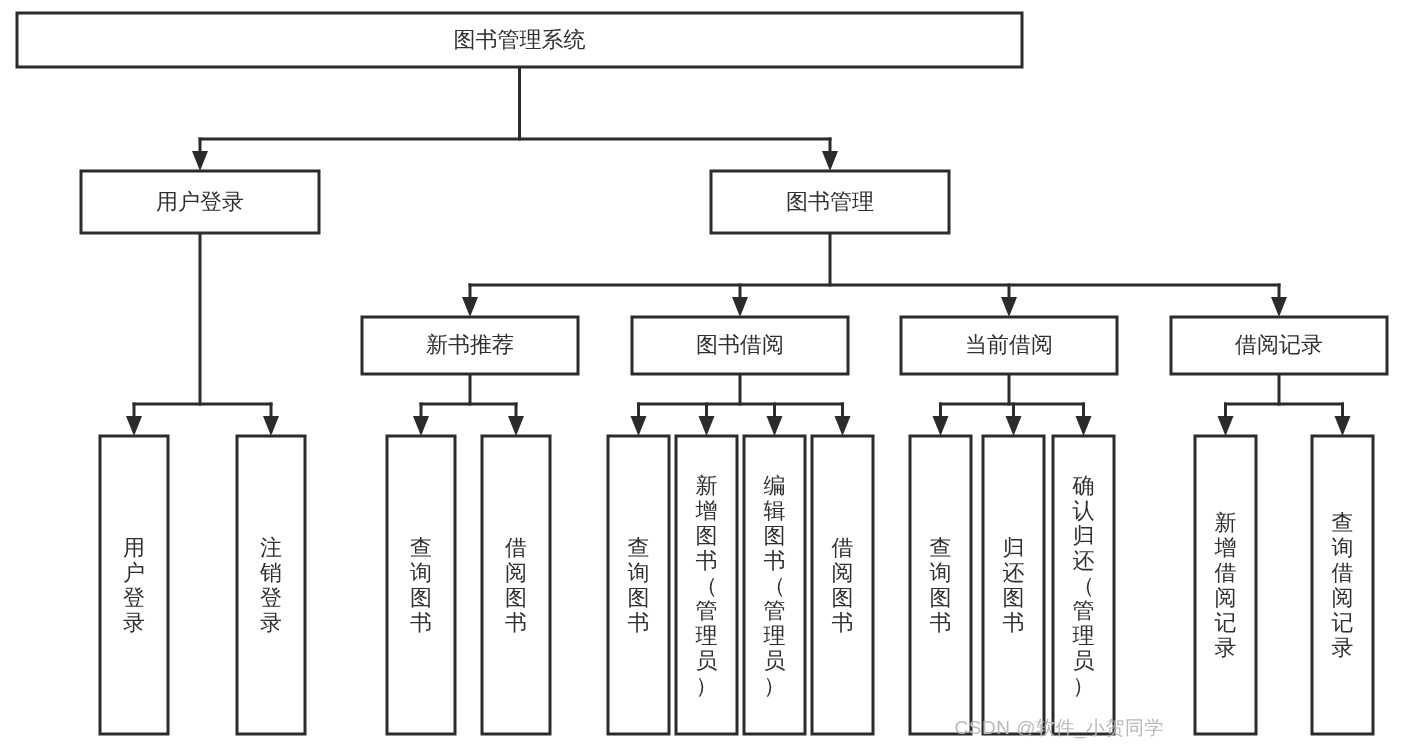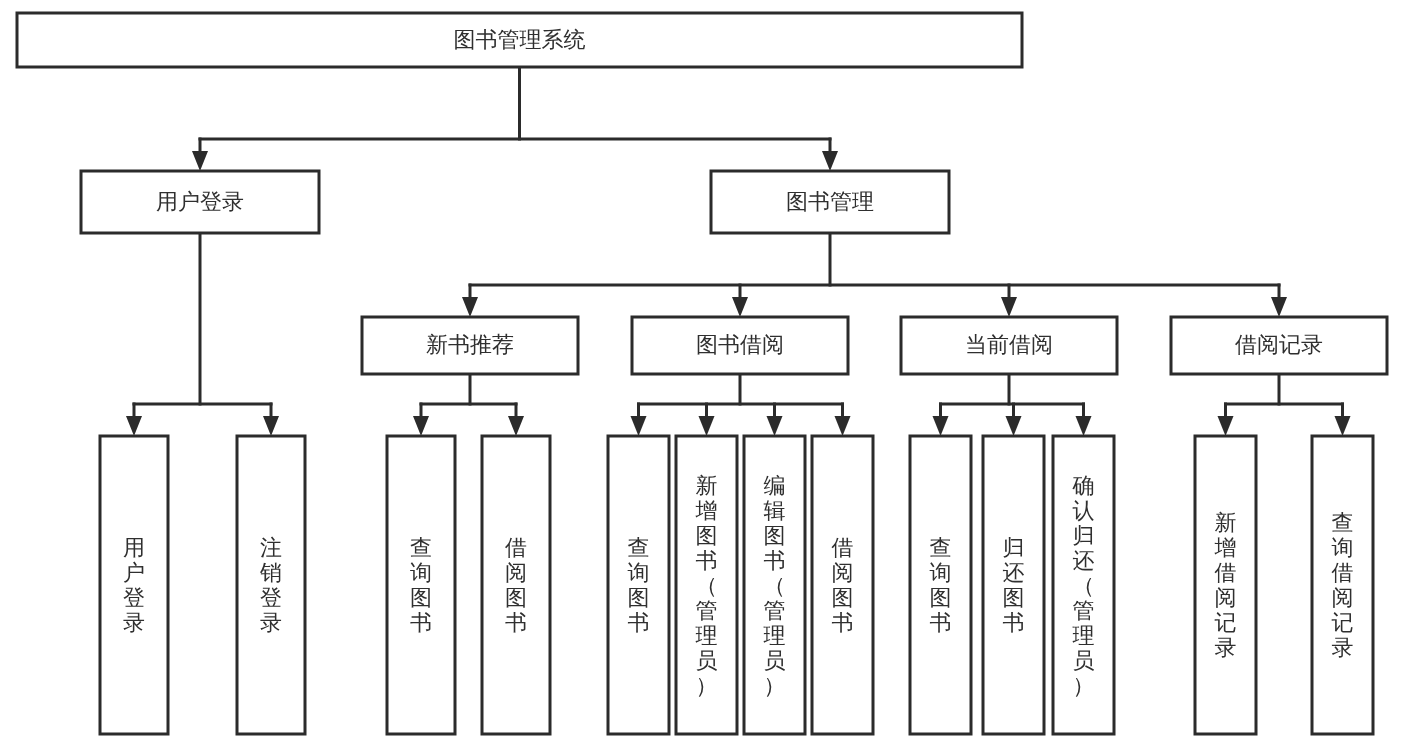--- a/index.html
+++ b/index.html
@@ -215,13 +215,14 @@
         <g>
           <rect x="1195" y="436" width="61" height="298" class="node-box"></rect>
           <text x="1225.5" y="530" class="node-label-v"><tspan x="1225.5" dy="0">新</tspan><tspan x="1225.5" dy="25">增</tspan><tspan x="1225.5" dy="25">借</tspan><tspan x="1225.5" dy="25">阅</tspan><tspan x="1225.5" dy="25">记</tspan><tspan x="1225.5" dy="25">录</tspan></text>
         </g>
         <g>
           <rect x="1312" y="436" width="61" height="298" class="node-box"></rect>
           <text x="1342.5" y="530" class="node-label-v"><tspan x="1342.5" dy="0">查</tspan><tspan x="1342.5" dy="25">询</tspan><tspan x="1342.5" dy="25">借</tspan><tspan x="1342.5" dy="25">阅</tspan><tspan x="1342.5" dy="25">记</tspan><tspan x="1342.5" dy="25">录</tspan></text>
         </g>
       </g>
   </svg>
+  <div class="watermark">CSDN @软件_小贺同学</div>
 </div>
 
 </body></html>

